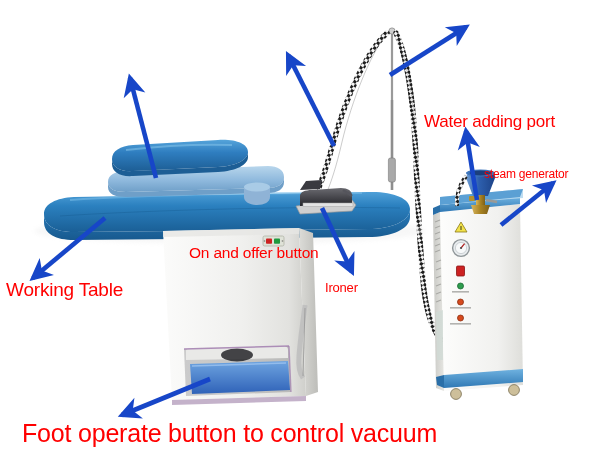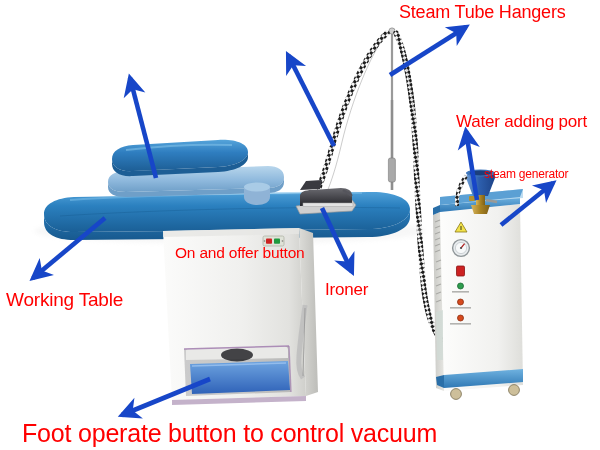--- a/index.html
+++ b/index.html
@@ -26,25 +26,25 @@
     position: absolute;
     color: #ff0000;
     font-family: "Liberation Sans", sans-serif;
     white-space: nowrap;
     line-height: 1;
     letter-spacing: -0.2px;
   }
   .c-mold      { left: 18px;  top: 52px;  font-size: 16.5px; }
   .c-steamtube { left: 246px; top: 20px;  font-size: 18px; }
   .c-hangers   { left: 399px; top: 3px;   font-size: 18px; }
-  .c-water     { left: 424px; top: 113px; font-size: 17px; margin-left: 32px; }
+  .c-water     { left: 424px; top: 113px; font-size: 17px; }
   .c-generator { left: 484px; top: 168px; font-size: 12px; }
-  .c-onoff     { left: 175px; top: 245px; font-size: 15.5px; }
-  .c-ironer    { left: 325px; top: 281px; font-size: 17px; }
-  .c-working   { left: 6px;   top: 290px; font-size: 19px; }
+  .c-onoff     { left: 189px; top: 245px; font-size: 15.5px; }
+  .c-ironer    { left: 325px; top: 281px; font-size: 13px; }
+  .c-working   { left: 6px;   top: 280px; font-size: 19px; }
   .c-foot      { left: 22px;  top: 421px; font-size: 25px; }
 </style>
 </head>
 <body>
 
 <div id="stage">
 
   <svg id="photo-layer" viewBox="0 0 600 450">
     <defs>
       <linearGradient id="gTableTop" x1="0" y1="0" x2="0" y2="1">
@@ -289,21 +289,20 @@
       <path d="M334,146 L288,55"></path>
       <path d="M390,75  L466,27"></path>
       <path d="M477,200 L466,131"></path>
       <path d="M501,225 L553,183"></path>
       <path d="M322,208 L352,272"></path>
       <path d="M105,218 L33,278"></path>
       <path d="M210,379 L122,415"></path>
     </g>
   </svg>
 
-  <div class="callout c-hangers">Steam Tube Hangers</div>
   <div class="callout c-water">Water adding port</div>
   <div class="callout c-generator">steam generator</div>
   <div class="callout c-onoff">On and offer button</div>
   <div class="callout c-ironer">Ironer</div>
   <div class="callout c-working">Working Table</div>
   <div class="callout c-foot">Foot operate button to control vacuum</div>
 
 </div>
 
 </body></html>

